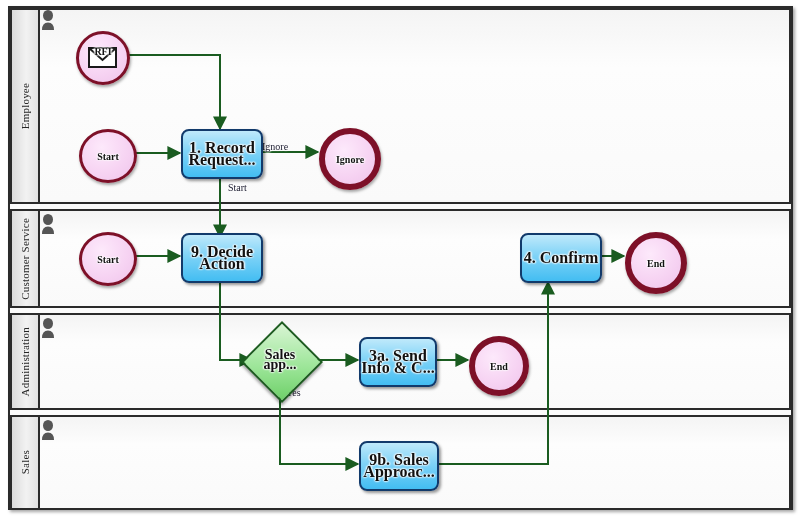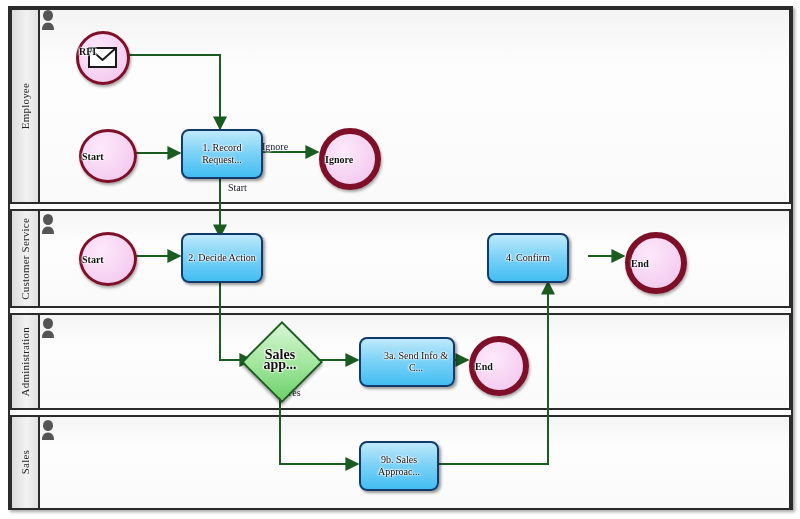--- a/index.html
+++ b/index.html
@@ -26,26 +26,26 @@
   .lane-body{position:absolute;left:28px;top:0;right:0;bottom:0;
         background:linear-gradient(to bottom,#f4f4f4 0%,#fdfdfd 30%,#fafafa 100%);}
   .actor{position:absolute;left:36px;top:6px;width:16px;height:20px;}
 
   
   .node{position:absolute;}
   .task{border:2px solid #123a6b;border-radius:8px;
         background:linear-gradient(to bottom,#bfe9fb 0%,#7fd3f7 45%,#43bdf2 100%);
         box-shadow:2px 2px 3px rgba(0,0,0,.4);
         display:flex;align-items:center;justify-content:center;text-align:center;}
-  .task .lbl{font-size:10px;font-weight:normal;color:#111;line-height:12px;
+  .task .lbl{font-size:16px;font-weight:bold;color:#111;line-height:12px;
         text-shadow:0 0 2px #fff,0 0 2px #fff,1px 0 2px #fff,-1px 0 2px #fff;}
 
   .event{border-radius:50%;
         background:radial-gradient(circle at 38% 32%,#fde9fb 0%,#f6d2f2 60%,#eec4ea 100%);
-        display:flex;align-items:center;text-align:center;
+        display:flex;align-items:center;justify-content:center;text-align:center;
         box-shadow:1px 2px 3px rgba(0,0,0,.35);}
   .event .lbl{font-size:10px;font-weight:bold;color:#111;line-height:11px;
         text-shadow:0 0 2px #fff,0 0 2px #fff,1px 0 2px #fff,-1px 0 2px #fff;}
   .ev-start{border:3px solid #7d1028;}
   .ev-end{border:6px solid #7d1028;}
 
   .gateway{display:flex;align-items:center;justify-content:center;}
   .gw-diamond{position:absolute;left:0;top:0;width:100%;height:100%;
         transform:rotate(45deg);
         background:linear-gradient(135deg,#d9f5d4 0%,#9ee69a 55%,#6ed069 100%);
@@ -177,37 +177,37 @@
 
   <div class="node event ev-end" style="left:319px;top:128px;width:50px;height:50px;">
     <div class="lbl">Ignore</div>
   </div>
 
   <div class="node event ev-start" style="left:79px;top:232px;width:52px;height:48px;">
     <div class="lbl">Start</div>
   </div>
 
   <div class="node task" style="left:181px;top:233px;width:78px;height:46px;">
-    <div class="lbl">2. Decide Action</div>
-  </div>
-
-  <div class="node task" style="left:487px;top:233px;width:78px;height:46px;">
+    <div class="lbl">9. Decide Action</div>
+  </div>
+
+  <div class="node task" style="left:520px;top:233px;width:78px;height:46px;">
     <div class="lbl">4. Confirm</div>
   </div>
 
   <div class="node event ev-end" style="left:625px;top:232px;width:50px;height:50px;">
     <div class="lbl">End</div>
   </div>
 
   <div class="node gateway" style="left:253px;top:333px;width:54px;height:54px;">
     <div class="gw-diamond"></div>
     <div class="gw-lbl">Sales app...</div>
   </div>
 
-  <div class="node task" style="left:359px;top:337px;width:74px;height:46px;padding-left:18px;">
+  <div class="node task" style="left:359px;top:337px;width:74px;height:46px;">
     <div class="lbl">3a. Send Info &amp; C...</div>
   </div>
 
   <div class="node event ev-end" style="left:469px;top:336px;width:48px;height:48px;">
     <div class="lbl">End</div>
   </div>
 
   <div class="node task" style="left:359px;top:441px;width:76px;height:46px;">
     <div class="lbl">9b. Sales Approac...</div>
   </div>

